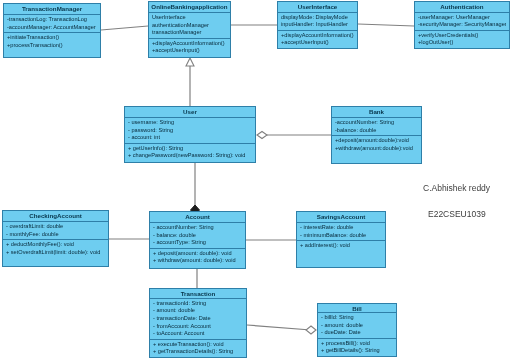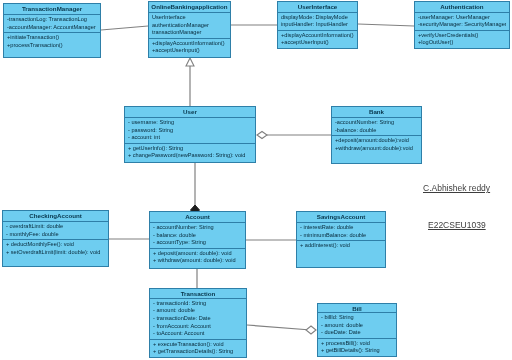--- a/index.html
+++ b/index.html
@@ -61,21 +61,20 @@
   .uml-compartment div {
     white-space: nowrap;
     overflow: hidden;
   }
   .annotation {
     position: absolute;
     font-size: 8.5px;
     color: #3d3d3d;
     white-space: nowrap;
     font-family: "Liberation Sans", sans-serif;
-    text-decoration: underline;
   }
 </style>
 </head>
 <body>
 
 <div id="canvas">
 
   <svg id="edges" viewBox="0 0 512 360" xmlns="http://www.w3.org/2000/svg">
     <g stroke="#808080" stroke-width="1.2" fill="none">
 
@@ -241,15 +240,15 @@
       <div>- amount: double</div>
       <div>- dueDate: Date</div>
     </div>
     <div class="uml-compartment">
       <div>+ processBill(): void</div>
       <div>+ getBillDetails(): String</div>
     </div>
   </div>
 
   <div class="annotation" style="left:423px; top:183px;">C.Abhishek reddy</div>
-  <div class="annotation" style="left:428px; top:220px;">E22CSEU1039</div>
+  <div class="annotation" style="left:428px; top:209px;">E22CSEU1039</div>
 
 </div>
 
 </body></html>

